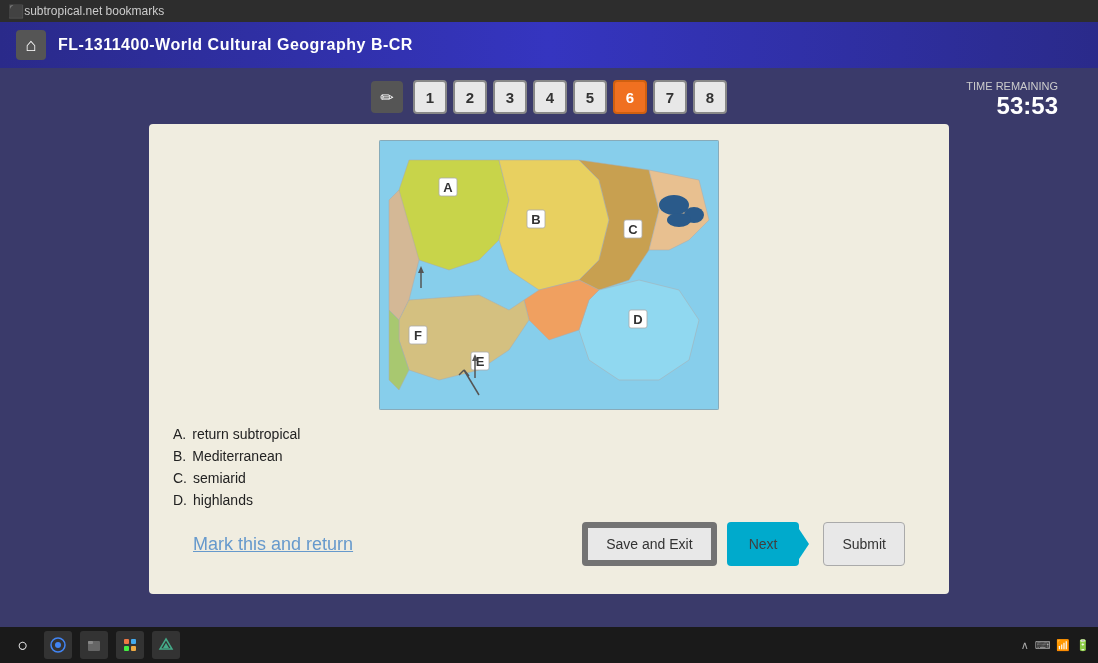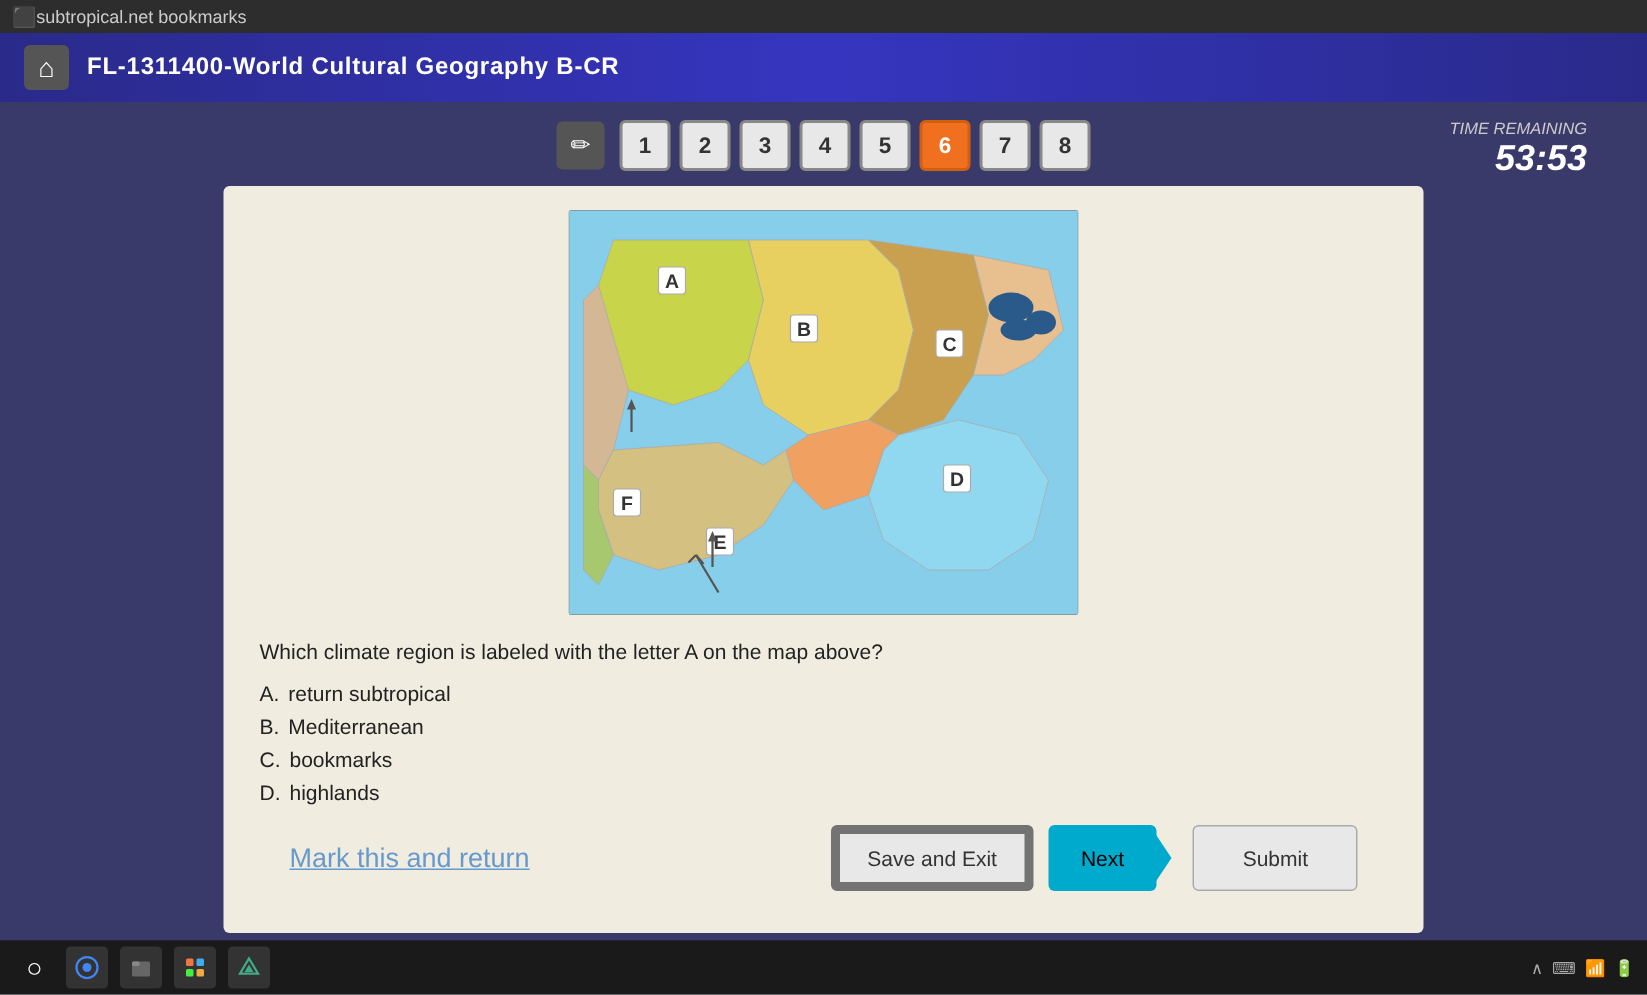--- a/index.html
+++ b/index.html
@@ -103,21 +103,20 @@
       background: #f07020;
       border-color: #d06010;
       color: white;
     }
     .time-remaining {
       position: absolute;
       right: 40px;
       top: 0;
       color: white;
       text-align: right;
-      font-style: italic;
     }
     .time-label {
       font-size: 11px;
       color: #ccc;
     }
     .time-value {
       font-size: 24px;
       font-weight: bold;
     }
 
@@ -191,41 +190,41 @@
       cursor: pointer;
       color: #333;
     }
     .btn-next {
       background: #00aacc;
       border: none;
       border-radius: 4px;
       padding: 4px 22px;
       font-size: 14px;
       cursor: pointer;
-      color: #000000;
+      color: #404040;
       display: flex;
       align-items: center;
       gap: 6px;
       position: relative;
     }
     .btn-next::after {
       content: '';
       position: absolute;
       right: -10px;
       top: 50%;
       transform: translateY(-50%);
       border-left: 12px solid #00aacc;
       border-top: 18px solid transparent;
       border-bottom: 18px solid transparent;
     }
     .btn-submit {
       background: #e8e8e8;
       border: 1px solid #aaa;
       border-radius: 4px;
-      padding: 8px 32px;
+      padding: 8px 18px;
       font-size: 14px;
       cursor: pointer;
       color: #333;
       margin-left: 14px;
     }
 
     
     .windows-taskbar {
       background: #1a1a1a;
       height: 36px;
@@ -342,33 +341,32 @@
         <text x="39" y="200" text-anchor="middle" font-size="13" font-weight="bold" fill="#333">F</text>
 
         <line x1="42" y1="148" x2="42" y2="130" stroke="#555" stroke-width="1.5" marker-end="url(#arr)"></line>
         <polygon points="42,126 39,133 45,133" fill="#555"></polygon>
 
         <line x1="96" y1="238" x2="96" y2="218" stroke="#555" stroke-width="1.5"></line>
         <polygon points="96,214 93,221 99,221" fill="#555"></polygon>
       </svg>
     </div>
 
-    <div class="question-text">Which climate region is labeled with the letter A on the map above?</div>
 
     <div class="answer-option">
       <span>A.</span>
       <span>return subtropical</span>
     </div>
     <div class="answer-option">
       <span>B.</span>
       <span>Mediterranean</span>
     </div>
     <div class="answer-option">
       <span>C.</span>
-      <span>bookmarks</span>
+      <span>semiarid</span>
     </div>
     <div class="answer-option">
       <span>D.</span>
       <span>highlands</span>
     </div>
 
     <div class="bottom-bar">
       <span class="mark-return">Mark this and return</span>
       <div class="btn-group">
         <button class="btn-save">Save and Exit</button>

